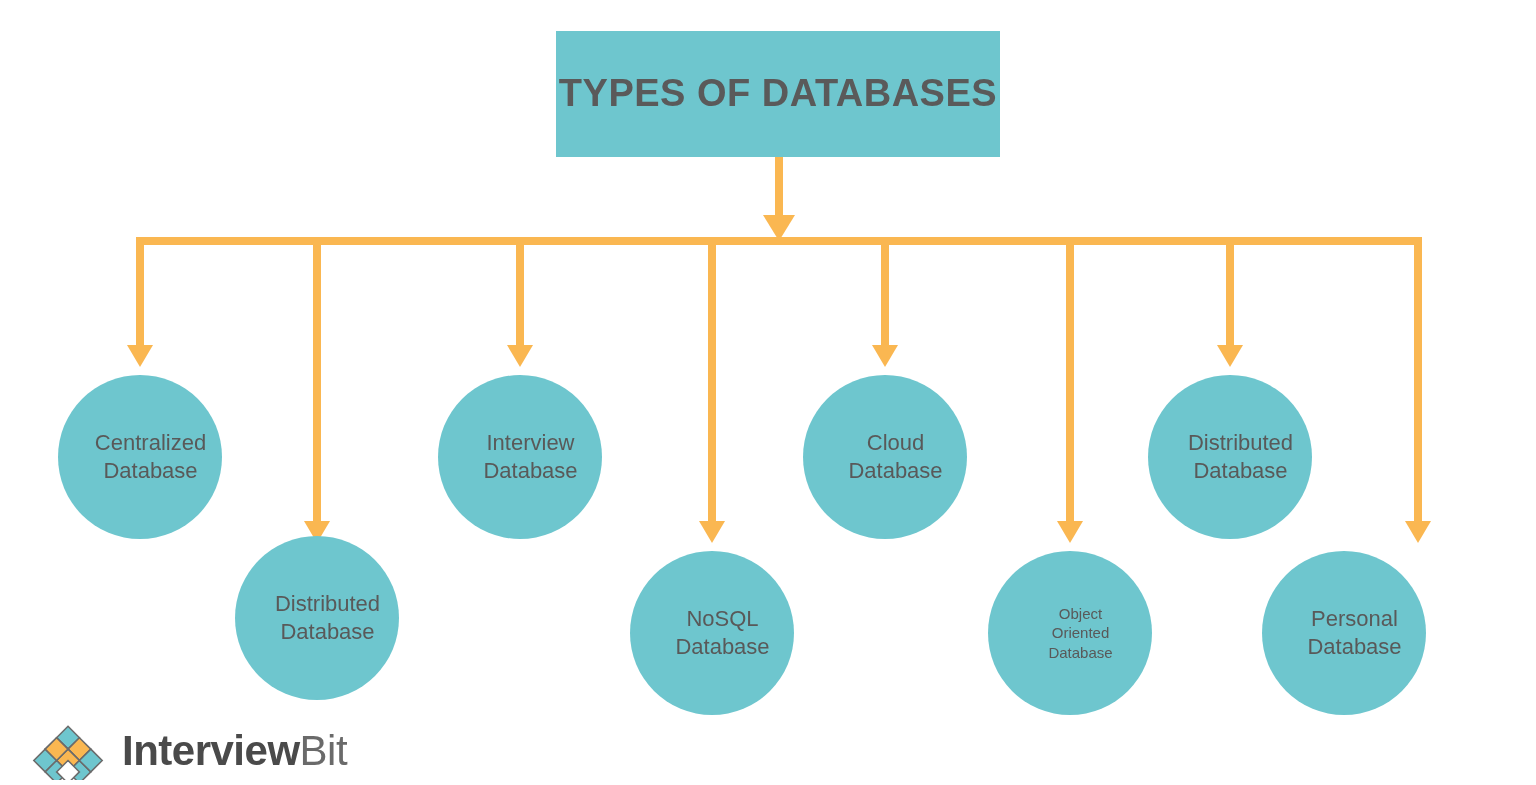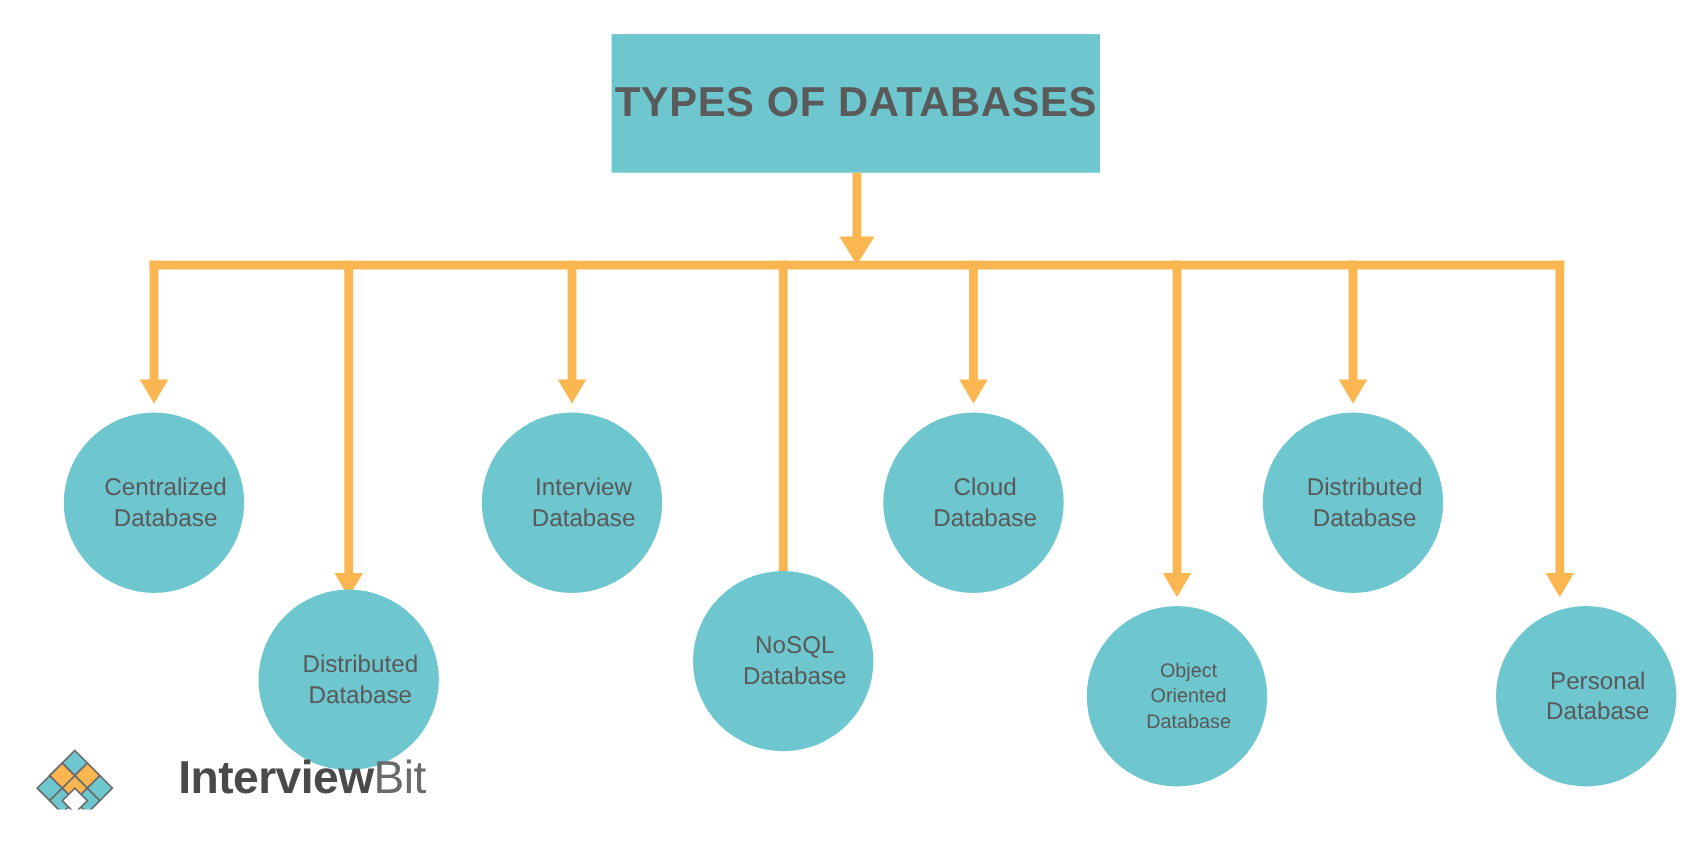--- a/index.html
+++ b/index.html
@@ -85,33 +85,32 @@
     color: #595959;
     font-size: 22px;
     font-weight: normal;
     line-height: 1.28;
     text-align: center;
     padding: 0 6px;
     white-space: pre-line;
     margin-left: 21px;
   }
   .node.three-line .node-label {
-    font-size: 18px;
+    font-size: 15px;
     line-height: 1.3;
   }
 
   
   .logo {
     position: absolute;
     left: 30px;
-    top: 676px;
+    top: 720px;
     display: flex;
     align-items: center;
     height: 62px;
-    gap: 40px;
   }
   .logo-mark {
     width: 76px;
     height: 58px;
     flex: none;
   }
   .logo-text {
     margin-left: 16px;
     font-size: 42px;
     line-height: 1;
@@ -173,42 +172,42 @@
   <div class="node" style="left:235px; top:536px;">
     <div class="node-label">Distributed
 Database</div>
   </div>
 
   <div class="node" style="left:438px; top:375px;">
     <div class="node-label">Interview
 Database</div>
   </div>
 
-  <div class="node" style="left:630px; top:519px;">
+  <div class="node" style="left:630px; top:551px;">
     <div class="node-label">NoSQL
 Database</div>
   </div>
 
   <div class="node" style="left:803px; top:375px;">
     <div class="node-label">Cloud
 Database</div>
   </div>
 
   <div class="node three-line" style="left:988px; top:551px;">
     <div class="node-label">Object
 Oriented
 Database</div>
   </div>
 
   <div class="node" style="left:1148px; top:375px;">
     <div class="node-label">Distributed
 Database</div>
   </div>
 
-  <div class="node" style="left:1360px; top:551px;">
+  <div class="node" style="left:1262px; top:551px;">
     <div class="node-label">Personal
 Database</div>
   </div>
 
   <div class="logo">
     <svg class="logo-mark" viewBox="0 0 80 60">
       <g stroke="#6b6b6b" stroke-width="1.6" stroke-linejoin="miter">
 
         <polygon points="40,4 52,16 40,28 28,16" fill="#6EC6CE"></polygon>
 

